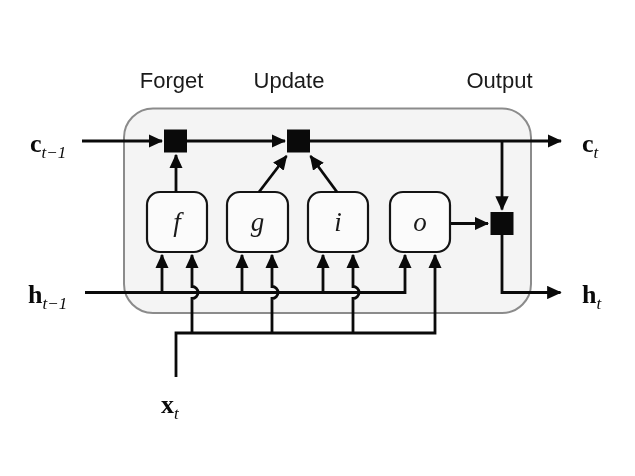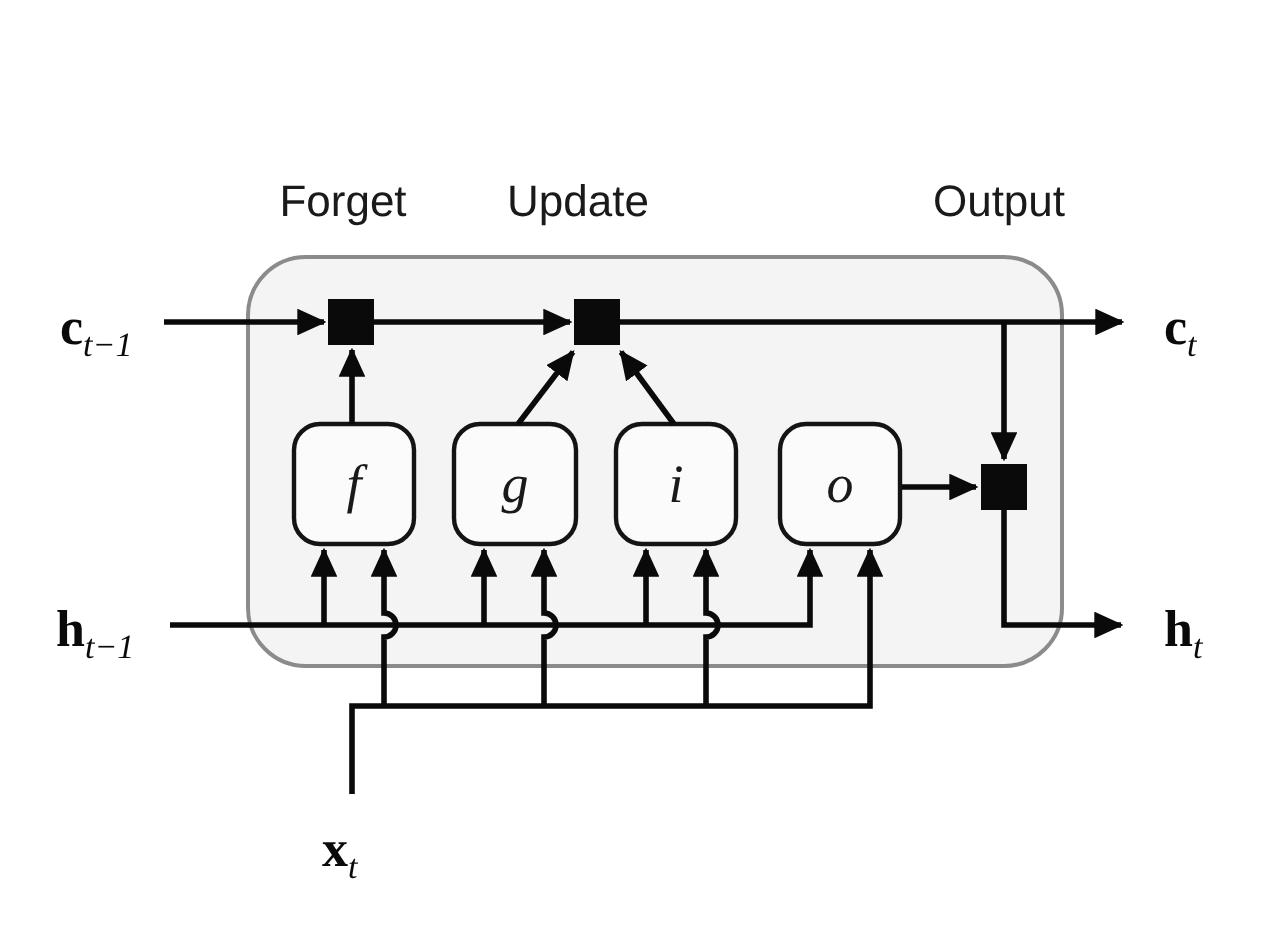--- a/index.html
+++ b/index.html
@@ -4,21 +4,21 @@
 <style>
   html, body {
     margin: 0;
     padding: 0;
     background: #ffffff;
     width: 635px;
     height: 476px;
     overflow: hidden;
     font-family: "Liberation Sans", sans-serif;
   }
-  .stage-wrap { position: relative; width: 635px; height: 388px; margin-top: 20px; }
+  .stage-wrap { position: relative; width: 635px; height: 388px; }
   svg { display: block; }
 
   .flow {
     fill: none;
     stroke: #0a0a0a;
     stroke-width: 2.8;
     stroke-linejoin: miter;
   }
   .cell {
     stroke: #8b8b8b;

